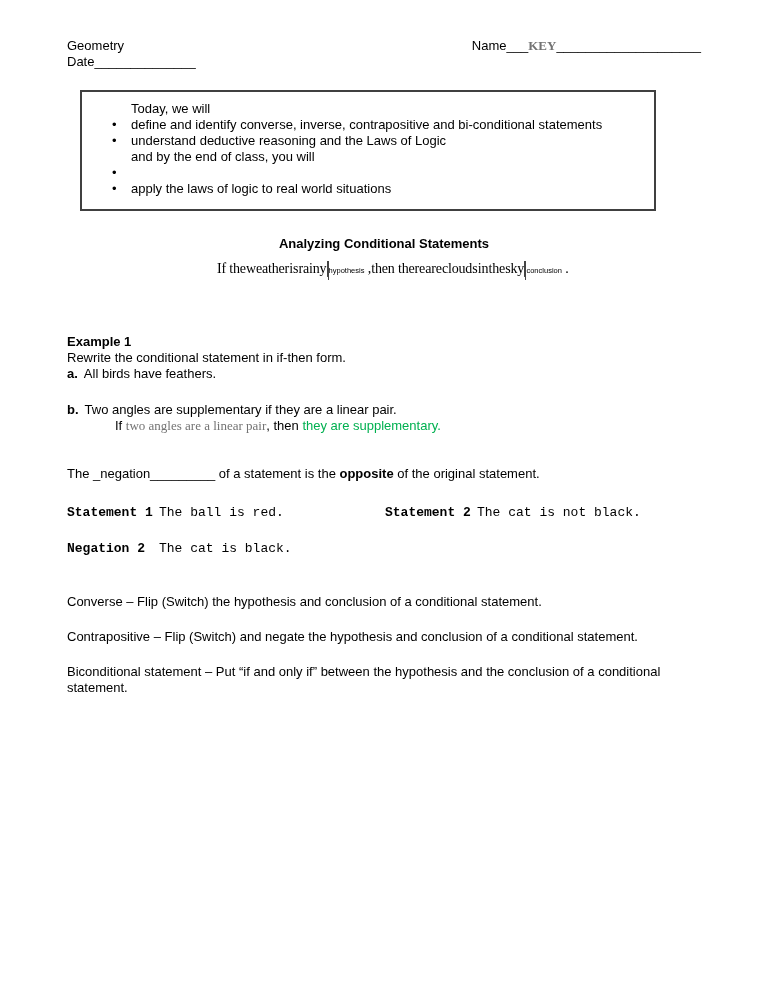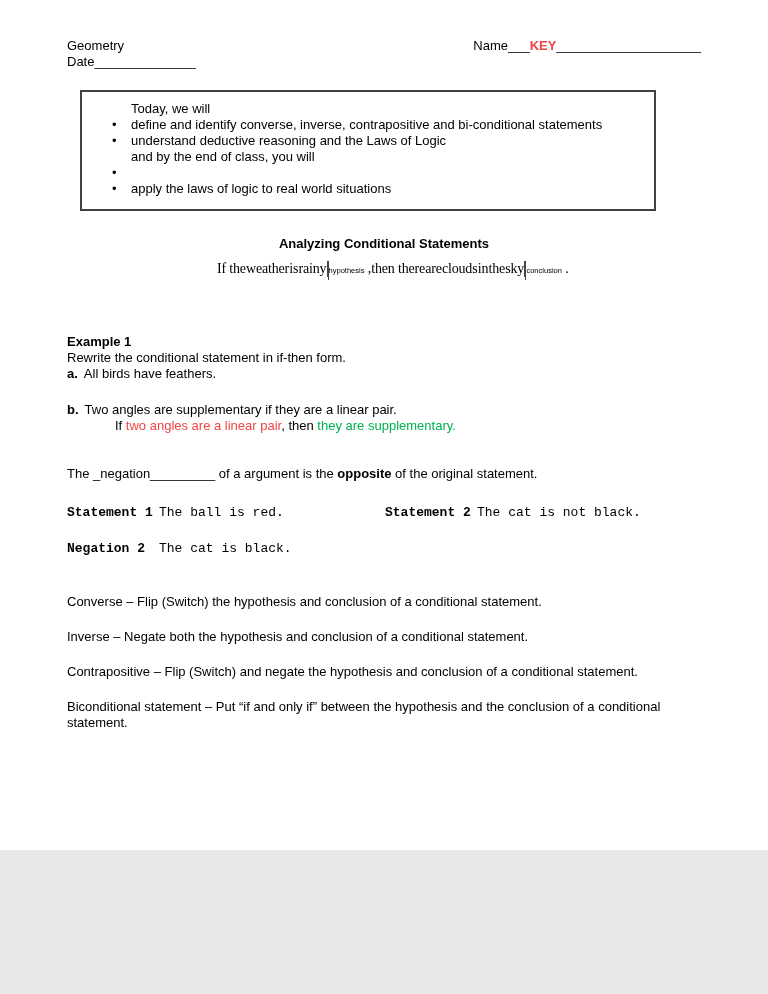--- a/index.html
+++ b/index.html
@@ -1,28 +1,28 @@
 <!DOCTYPE html>
 <html><head>
 <meta charset="utf-8">
 <style>
   html,body{margin:0;padding:0;background:#e8e8e8;}
   .page{
     position:relative;
-    width:768px;height:850px;
+    width:768px;height:994px;
     margin:0 auto;
     background:#ffffff;
     font-family:"Liberation Sans",sans-serif;
     font-size:13px;line-height:16px;color:#000;
     box-sizing:border-box;
     padding:38px 67px 0 67px;
     overflow:hidden;
   }
   .b{font-weight:bold;}
-  .c-red{color:#ef4444;}
+  .c-red{color:#737373;font-family:Liberation Serif, serif;}
   .c-green{color:#00b050;}
 
   
   .header{display:flex;justify-content:space-between;align-items:flex-start;}
   .name-line{white-space:nowrap;}
 
   
   .objectives-box{
     border:2px solid #404040;
     width:576px;
@@ -154,35 +154,34 @@
 
     <div class="item item-b">
       <span class="lbl">b.</span><span>Two angles are supplementary if they are a linear pair.</span>
     </div>
     <div class="answer">
       <span>If </span><span class="c-red">two angles are a linear pair</span><span>, then </span><span class="c-green">they are supplementary</span><span class="c-green">.</span>
     </div>
   </div>
 
   <div class="negation">
-    <span>The _negation_________ of a argument is the </span><span class="b">opposite</span><span> of the original statement.</span>
+    <span>The _negation_________ of a statement is the </span><span class="b">opposite</span><span> of the original statement.</span>
   </div>
 
   <div class="stmt-grid">
     <div>
       <span class="stmt-label">Statement 1</span><span>The ball is red.</span>
     </div>
     <div>
       <span class="stmt-label">Statement 2</span><span>The cat is not black.</span>
     </div>
     <div>
       <span class="stmt-label">Negation 2</span><span>The cat is black.</span>
     </div>
   </div>
 
   <div class="defs">
     <p>Converse – Flip (Switch) the hypothesis and conclusion of a conditional statement.</p>
-    <p>Inverse – Negate both the hypothesis and conclusion of a conditional statement.</p>
     <p>Contrapositive – Flip (Switch) and negate the hypothesis and conclusion of a conditional statement.</p>
     <p>Biconditional statement – Put “if and only if” between the hypothesis and the conclusion of a conditional statement.</p>
   </div>
 
 </div>
 
 </body></html>

